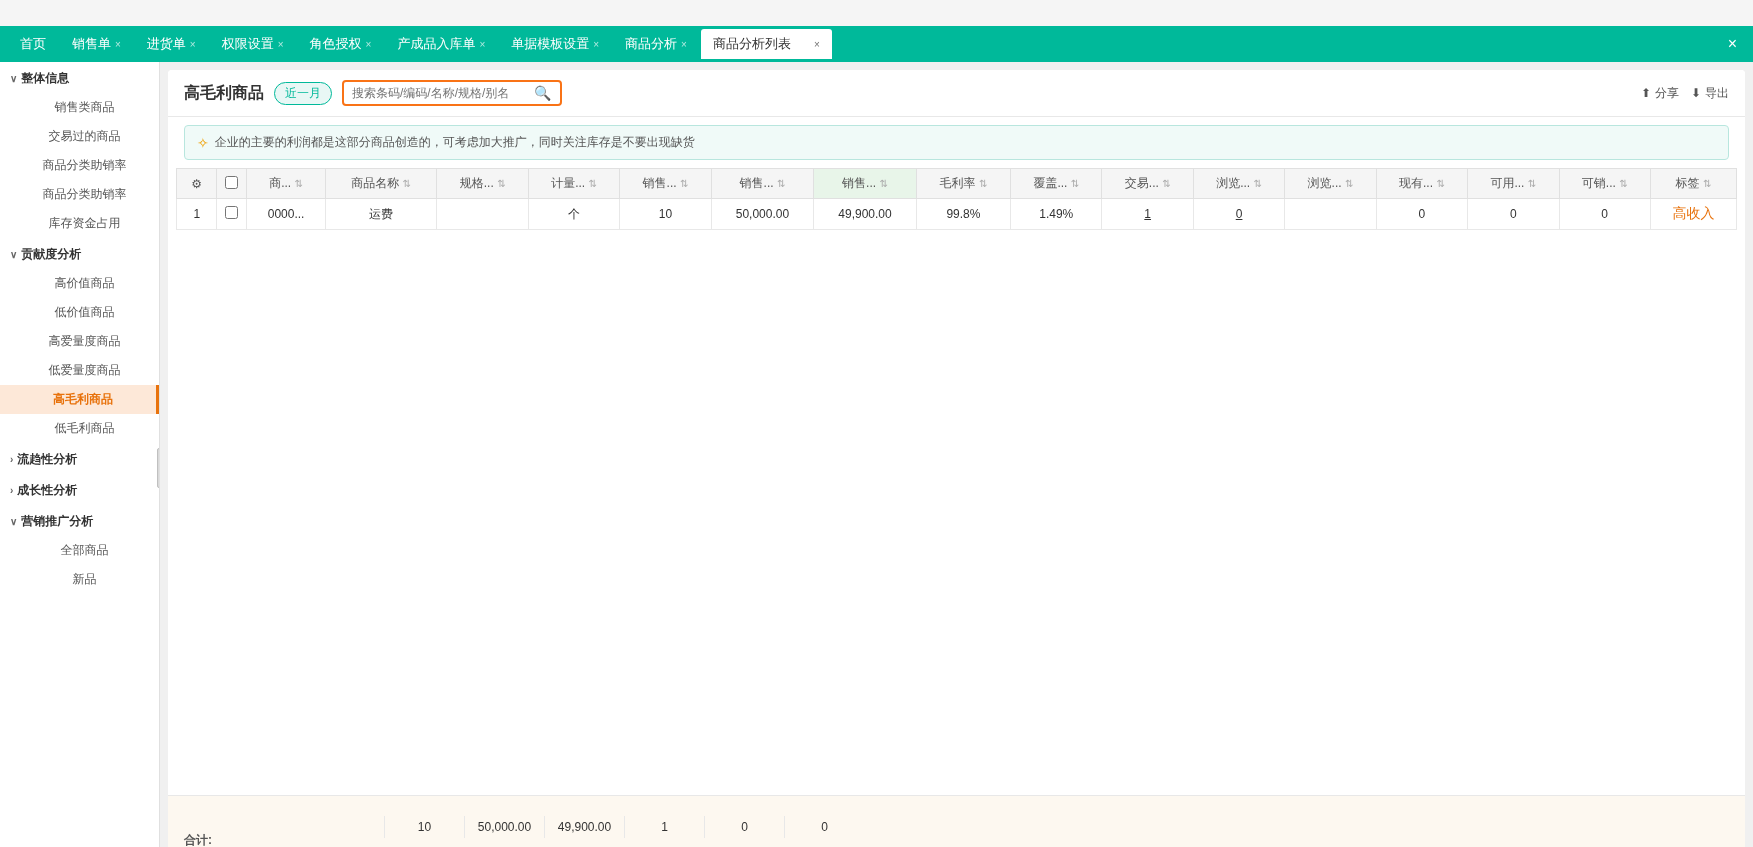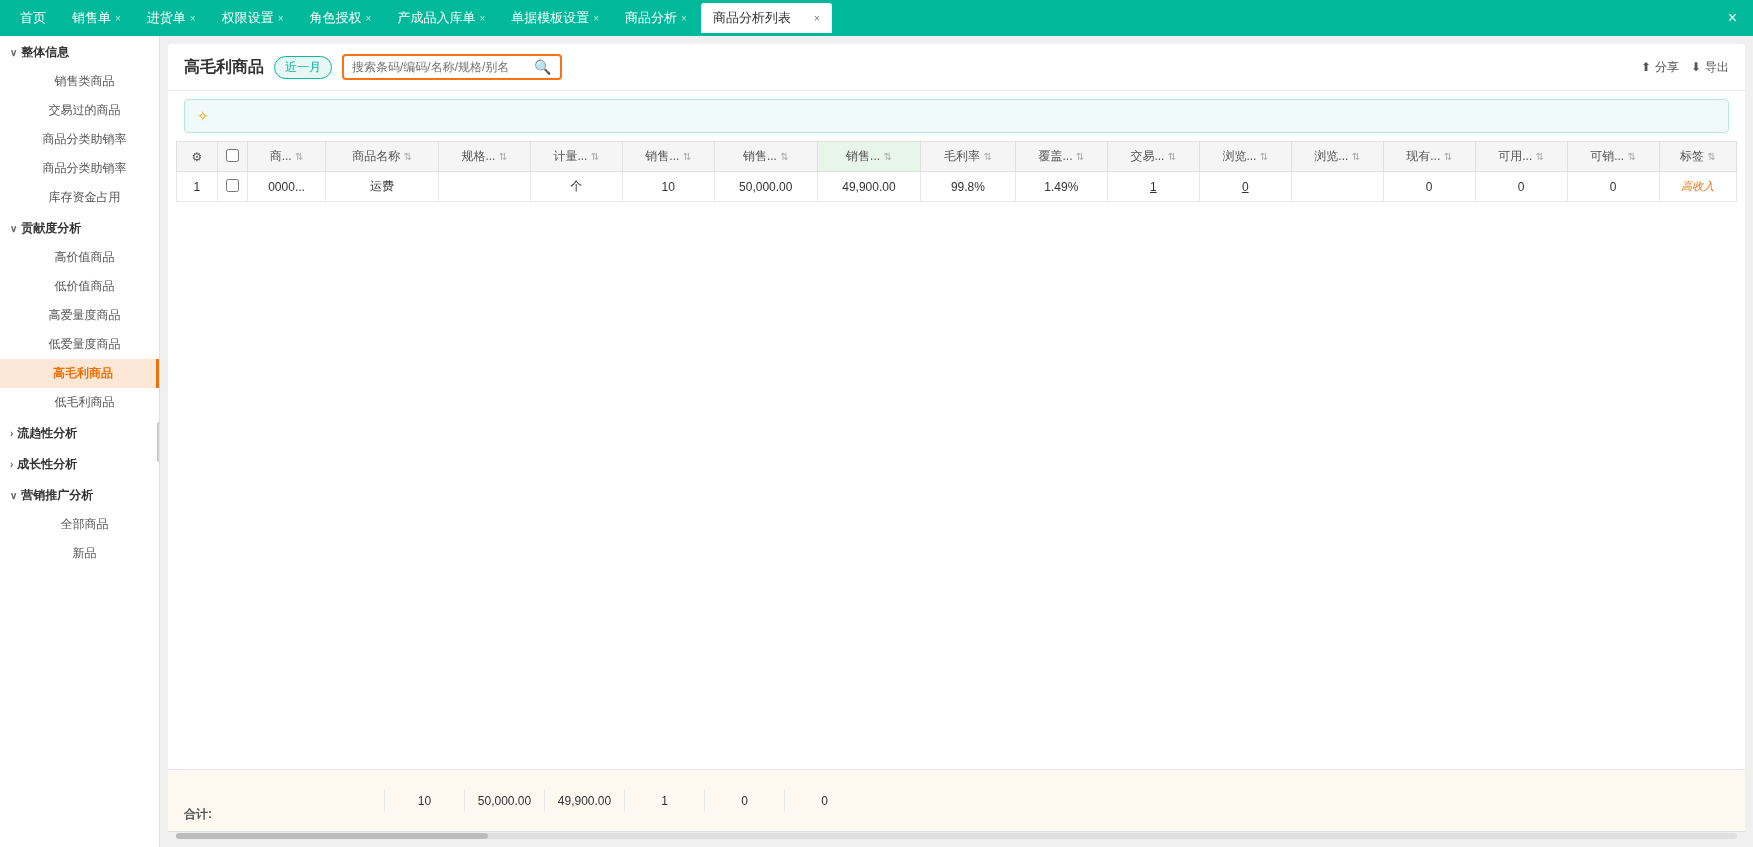--- a/index.html
+++ b/index.html
@@ -6,20 +6,21 @@
     body { font-family: 'Microsoft YaHei', Arial, sans-serif; font-size: 12px; background: #f5f5f5; width: 1753px; min-height: 847px; overflow: hidden; }
 
     
     .top-nav {
       display: flex;
       align-items: center;
       background: #00b99a;
       height: 36px;
       padding: 0 8px;
       gap: 2px;
+      margin-top: 26px;
     }
     .top-nav .nav-item {
       color: #fff;
       padding: 6px 12px;
       cursor: pointer;
       font-size: 13px;
       white-space: nowrap;
       display: flex;
       align-items: center;
       gap: 4px;
@@ -204,21 +205,21 @@
       z-index: 1;
     }
     .data-table td {
       border: 1px solid #e8e8e8;
       padding: 6px 8px;
       color: #333;
       text-align: center;
       white-space: nowrap;
     }
     .col-sort { color: #aaa; font-size: 10px; cursor: pointer; }
-    .tag-high-income { color: #e8720c; font-size: 11px; font-style: italic; }
+    .tag-high-income { color: #e8720c; font-size: 14px; }
     .underline-link { text-decoration: underline; color: #333; cursor: pointer; }
 
     
     .footer-total {
       display: flex;
       align-items: center;
       padding: 8px 16px;
       background: #fdf8f0;
       border-top: 1px solid #e8e8e8;
       font-size: 12px;
@@ -383,20 +384,21 @@
         </div>
         <div class="action-btn">
           <span>⬇</span>
           <span>导出</span>
         </div>
       </div>
     </div>
 
     <div class="info-banner">
       <span class="info-icon">✧</span>
+      <span>企业的主要的利润都是这部分商品创造的，可考虑加大推广，同时关注库存是不要出现缺货</span>
     </div>
 
     <div class="table-container">
       <table class="data-table">
         <thead>
           <tr>
             <th>
               <span>⚙</span>
             </th>
             <th class="checkbox-col">

